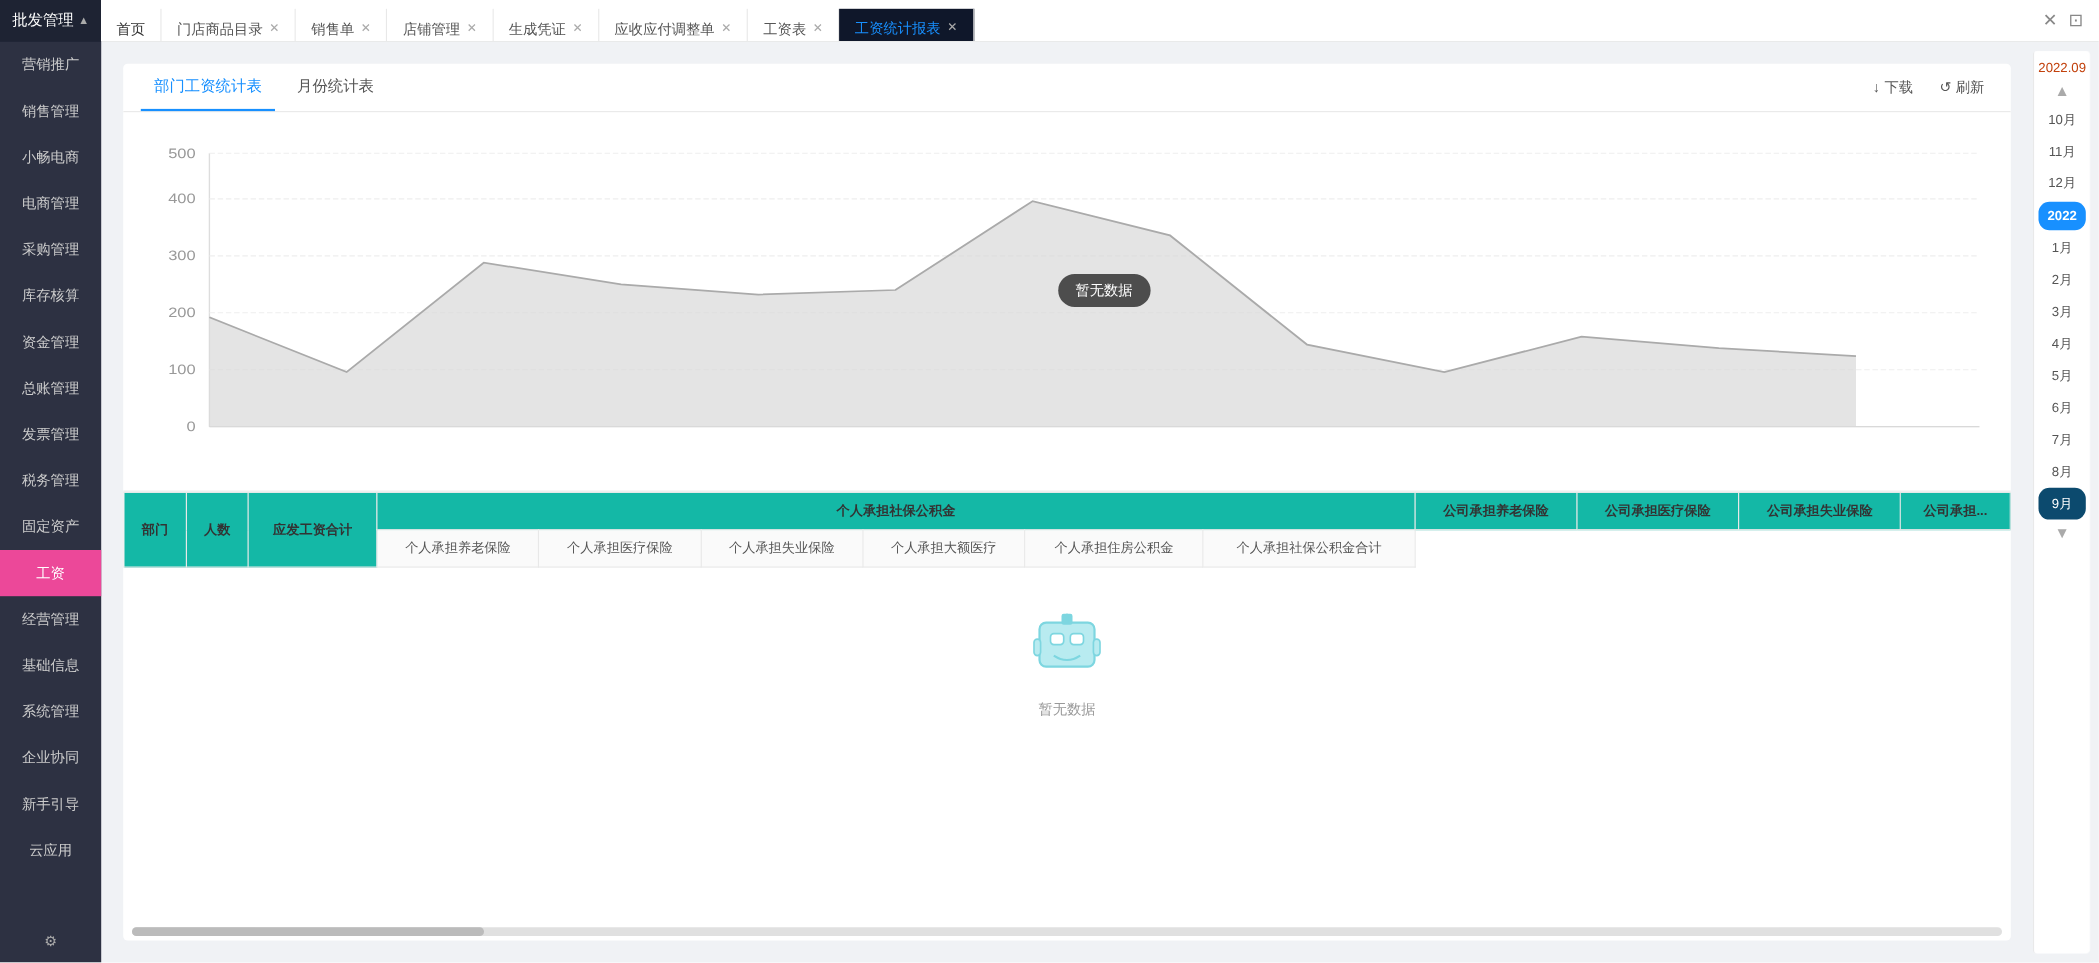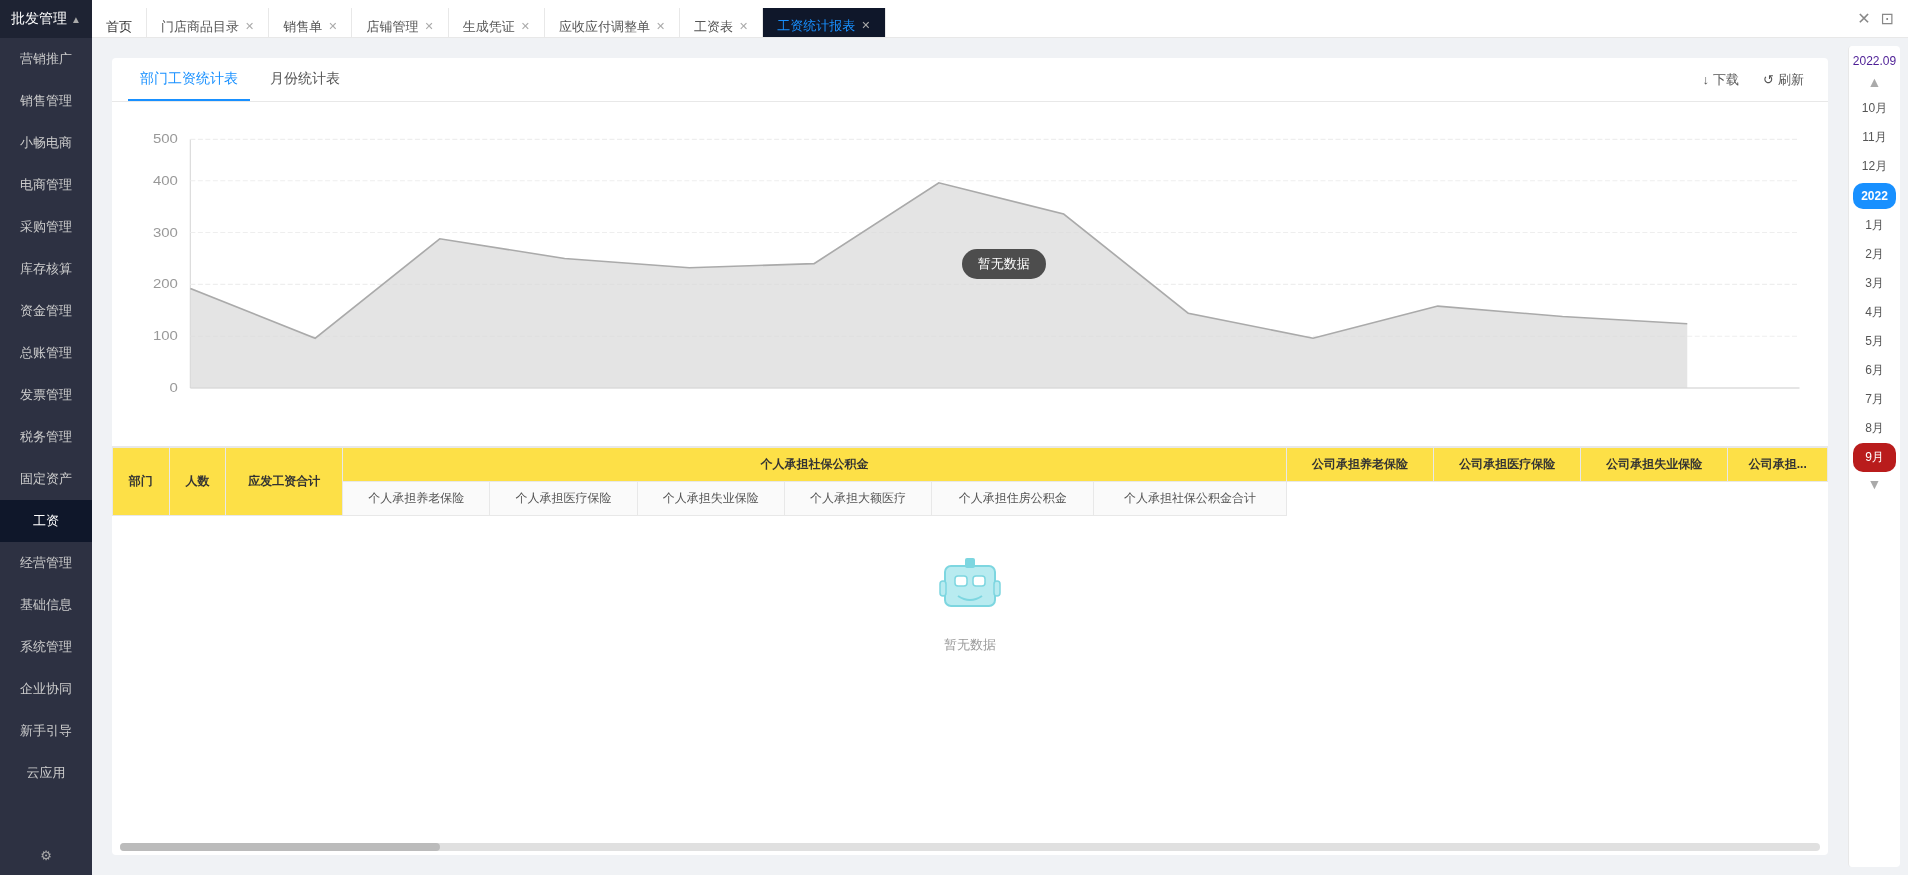--- a/index.html
+++ b/index.html
@@ -34,21 +34,21 @@
     }
     .sidebar-item {
       width: 100%;
       color: #ccc;
       font-size: 13px;
       text-align: center;
       padding: 12px 0;
       cursor: pointer;
       transition: background 0.2s;
     }
-    .sidebar-item.active { background: #0f172a; color: #fff; }
+    .sidebar-item.active { background: #ec4899; color: #fff; }
     .sidebar-footer {
       margin-top: auto;
       width: 100%;
       padding: 12px 0;
       display: flex;
       justify-content: center;
       color: #aaa;
       cursor: pointer;
     }
 
@@ -228,21 +228,21 @@
       font-size: 12px;
     }
     .data-table th, .data-table td {
       border: 1px solid #e8e8e8;
       padding: 8px 10px;
       text-align: center;
       white-space: nowrap;
       background: #fff;
     }
     .data-table thead tr:first-child th {
-      background: #fde047;
+      background: #14b8a6;
       font-weight: 600;
       color: #333;
     }
     .data-table thead tr.sub-header th {
       background: #fafafa;
       font-weight: 500;
       color: #555;
     }
 
     
@@ -268,42 +268,42 @@
       display: flex;
       flex-direction: column;
       align-items: center;
       flex-shrink: 0;
       overflow-y: auto;
       margin: 8px 8px 8px 0;
       border-radius: 4px;
     }
     .date-panel-year {
       font-size: 12px;
-      color: #4c1d95;
+      color: #c2410c;
       padding: 8px 4px 2px;
       cursor: pointer;
       text-align: center;
     }
     .date-panel-arrow {
       color: #aaa;
       font-size: 14px;
       cursor: pointer;
       padding: 4px;
     }
     .date-panel-month {
       font-size: 12px;
       color: #555;
       padding: 6px 4px;
       cursor: pointer;
       text-align: center;
       width: 100%;
       text-align: center;
     }
     .date-panel-month.active-month {
-      background: #b91c1c;
+      background: #0c4a6e;
       color: #fff;
       border-radius: 10px;
       margin: 0 4px;
       width: calc(100% - 8px);
     }
     .date-panel-month.year-label {
       background: #1890ff;
       color: #fff;
       border-radius: 10px;
       margin: 2px 21px;

